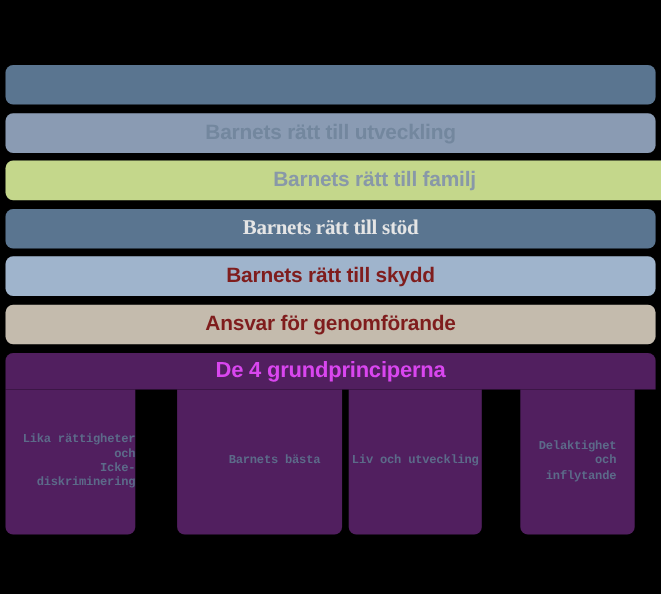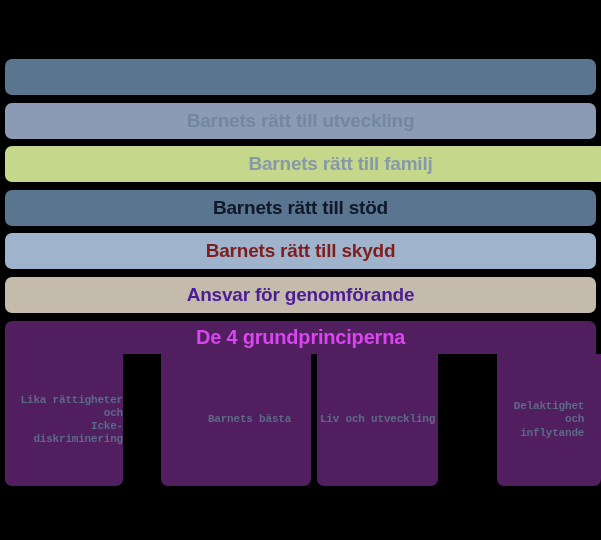--- a/index.html
+++ b/index.html
@@ -67,38 +67,38 @@
     font-size: 11px;
     line-height: 1.2;
     letter-spacing: -0.2px;
     white-space: pre-line;
     cursor: pointer;
     font-family: Liberation Mono, monospace;
   }
   .pillar-0 { left: 0px;   width: 118px; }
   .pillar-1 { left: 156px; width: 123px; padding-left: 27px; }
   .pillar-2 { left: 312px; width: 121px; }
-  .pillar-3 { left: 492px; width: 104px; }
+  .pillar-3 { left: 468px; width: 104px; }
 </style>
 </head>
 <body>
 
 <div class="stage">
 
   <div class="bar bar-0" style="background-color: rgb(90, 117, 144); color: rgb(90, 117, 144);"></div>
 
   <div class="bar bar-1" style="background-color: rgb(138, 155, 179); color: rgb(115, 135, 158);">Barnets rätt till utveckling</div>
 
   <div class="bar bar-2" style="background-color: rgb(196, 215, 139); color: rgb(136, 152, 168); padding-left: 40px;">Barnets rätt till familj</div>
 
-  <div class="bar bar-3" style="background-color: rgb(90, 117, 144); color: #0f172a;">Barnets rätt till stöd</div>
+  <div class="bar bar-3" style="background-color: rgb(90, 117, 144); color: #e5e5e5; font-family: Liberation Serif, serif;">Barnets rätt till stöd</div>
 
   <div class="bar bar-4" style="background-color: rgb(159, 180, 204); color: #7f1d1d;">Barnets rätt till skydd</div>
 
-  <div class="bar bar-5" style="background-color: rgb(196, 187, 173); color: #4c1d95;">Ansvar för genomförande</div>
+  <div class="bar bar-5" style="background-color: rgb(196, 187, 173); color: #7f1d1d;">Ansvar för genomförande</div>
 
   <div class="principles">
 
     <div class="p-header" style="background-color: rgb(81, 31, 95); color: #d946ef;">De 4 grundprinciperna</div>
 
     <div class="pillar pillar-0" style="background-color: rgb(81, 31, 95); color: rgb(92, 106, 137);">Lika rättigheter
 och
 Icke-diskriminering</div>
 
     <div class="pillar pillar-1" style="background-color: rgb(81, 31, 95); color: rgb(92, 106, 137);">Barnets bästa</div>

